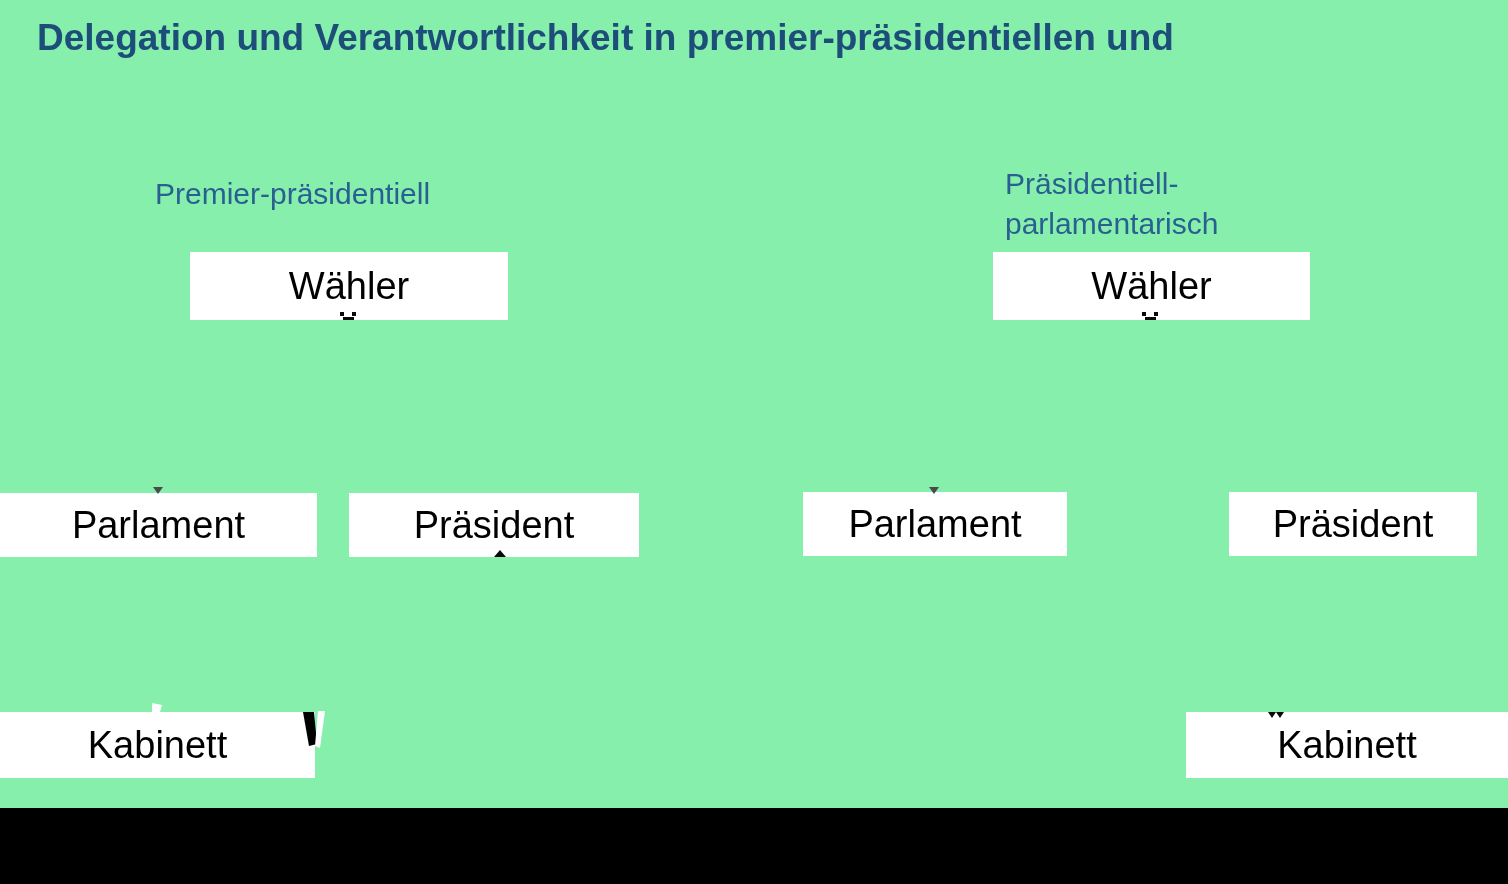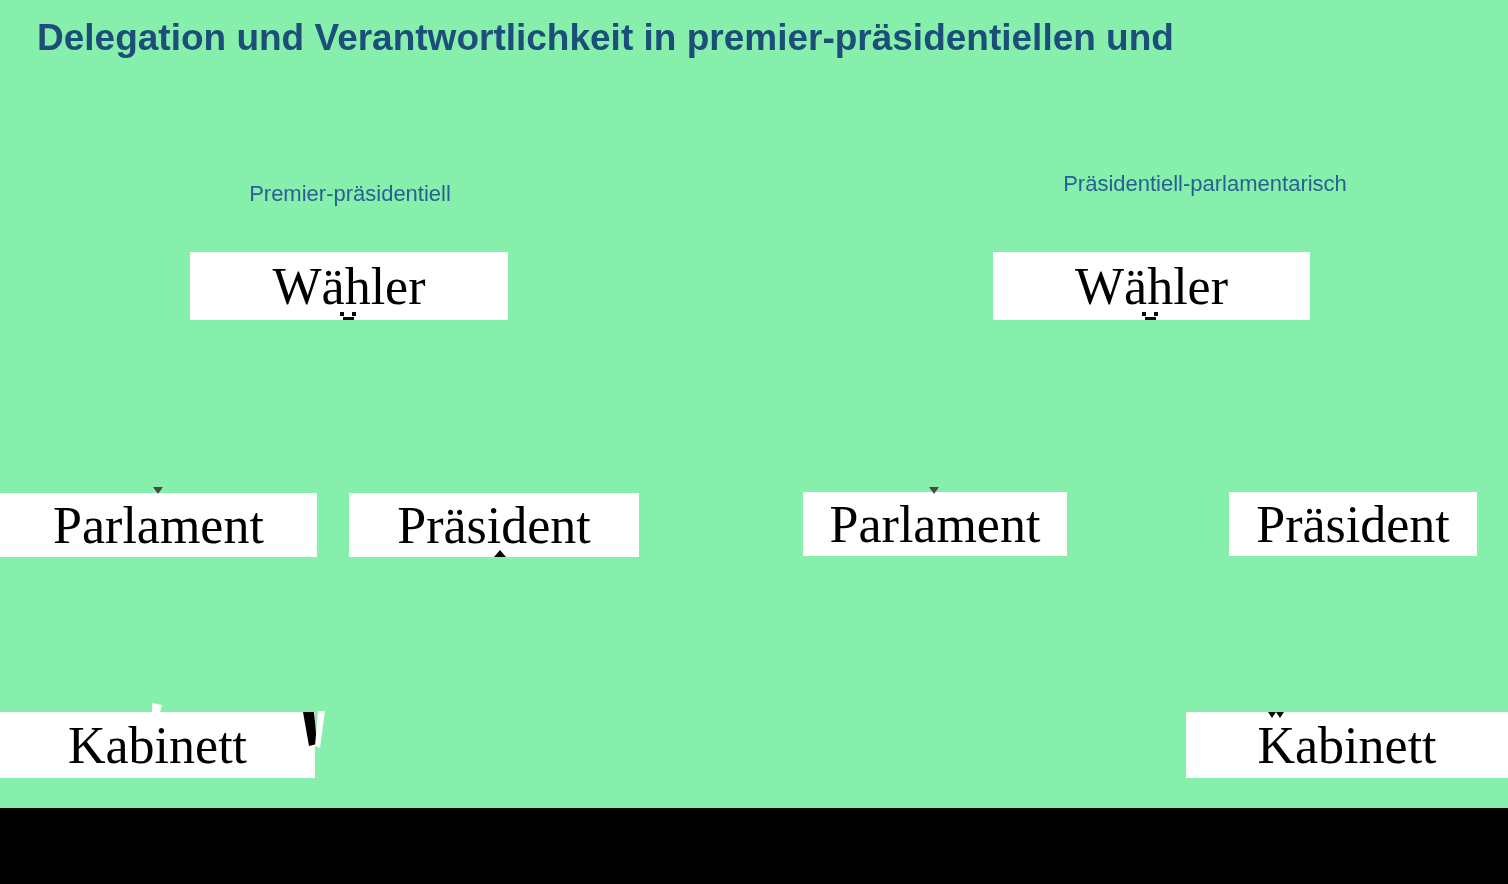--- a/index.html
+++ b/index.html
@@ -22,44 +22,43 @@
     width: 1400px;
     color: #1d4e79;
     font-size: 37px;
     font-weight: bold;
     line-height: 44px;
     letter-spacing: 0px;
   }
   .section-label {
     position: absolute;
     color: #2a5f91;
-    font-size: 22px;
+    font-size: 30px;
     line-height: 40px;
-    text-align: center;
+    text-align: left;
   }
   .section-label.left {
     left: 155px;
     top: 174px;
     width: 390px;
   }
   .section-label.right {
-    left: 1049px;
+    left: 1005px;
     top: 164px;
     width: 312px;
   }
   .node {
     position: absolute;
     background: #ffffff;
     color: #000000;
-    font-size: 52px;
+    font-size: 38px;
     display: flex;
     align-items: center;
     justify-content: center;
     white-space: nowrap;
-    font-family: Liberation Serif, serif;
   }
   .node.wahler-left     { left: 190px;  top: 252px; width: 318px; height: 68px; }
   .node.wahler-right    { left: 993px;  top: 252px; width: 317px; height: 68px; }
   .node.parlament-left  { left: 0px;    top: 493px; width: 317px; height: 64px; }
   .node.praesident-left { left: 349px;  top: 493px; width: 290px; height: 64px; }
   .node.parlament-right { left: 803px;  top: 492px; width: 264px; height: 64px; }
   .node.praesident-right{ left: 1229px; top: 492px; width: 248px; height: 64px; }
   .node.kabinett-left   { left: 0px;    top: 712px; width: 315px; height: 66px; }
   .node.kabinett-right  { left: 1186px; top: 712px; width: 322px; height: 66px; }
   .fragments {

